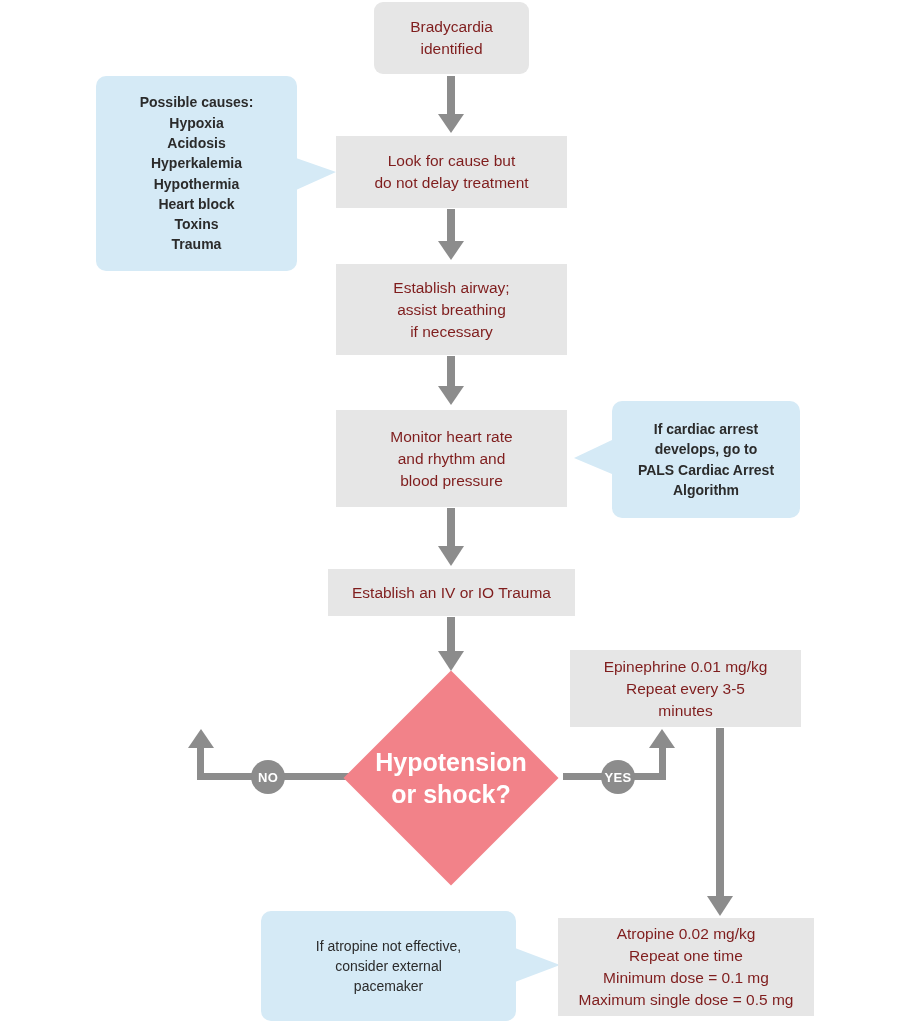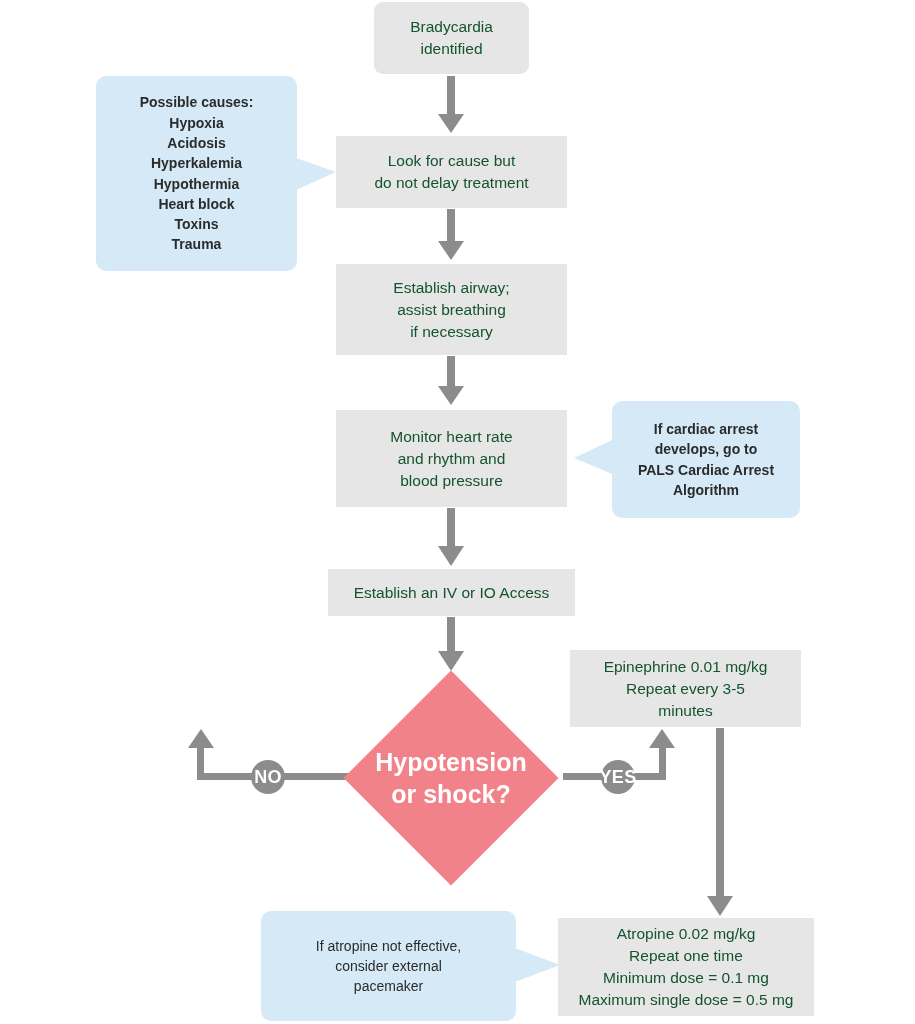--- a/index.html
+++ b/index.html
@@ -9,21 +9,21 @@
     color:#333333;
   }
   #canvas{position:absolute;inset:0;width:915px;height:1024px;}
   svg.layer{position:absolute;left:0;top:0;width:915px;height:1024px;pointer-events:none;}
 
   .node{
     position:absolute;display:flex;align-items:center;justify-content:center;
     text-align:center;box-sizing:border-box;
   }
   .proc{
-    background:#e6e6e6;color:#14532d;
+    background:#e6e6e6;color:#7f1d1d;
     font-size:15.5px;line-height:1.42;font-weight:400;
     padding:0 8px;
   }
   .proc.rounded{border-radius:9px;}
 
   .callout{
     background:#d5eaf6;color:#2b2b2b;border-radius:10px;
     font-size:14px;line-height:1.45;font-weight:700;
     padding:4px 10px;
   }
@@ -38,21 +38,21 @@
   .diamond-label{
     position:absolute;left:0;top:0;width:100%;height:100%;
     display:flex;align-items:center;justify-content:center;text-align:center;
     color:#ffffff;font-size:25px;font-weight:700;line-height:1.3;
   }
 
   .badge{
     position:absolute;width:34px;height:34px;border-radius:50%;
     background:#8c8c8c;color:#ffffff;
     display:flex;align-items:center;justify-content:center;
-    font-size:18px;font-weight:700;letter-spacing:.3px;
+    font-size:13px;font-weight:700;letter-spacing:.3px;
   }
 </style>
 </head>
 <body>
 
 <div id="canvas">
 
   <svg class="layer" viewBox="0 0 915 1024">
     <defs>
       <marker id="arrowDown" markerWidth="26" markerHeight="18" refX="13" refY="17" orient="auto-start-reverse" markerUnits="userSpaceOnUse"></marker>
@@ -115,21 +115,21 @@
 
   <div class="node proc" style="left:336px;top:264px;width:231px;height:91px;">
     <span>Establish airway;<br>assist breathing<br>if necessary</span>
   </div>
 
   <div class="node proc" style="left:336px;top:410px;width:231px;height:97px;">
     <span>Monitor heart rate<br>and rhythm and<br>blood pressure</span>
   </div>
 
   <div class="node proc" style="left:328px;top:569px;width:247px;height:47px;">
-    <span>Establish an IV or IO Access</span>
+    <span>Establish an IV or IO Trauma</span>
   </div>
 
   <div class="diamond-wrap" style="left:375px;top:702px;width:152px;height:152px;">
     <div class="diamond-shape"></div>
     <div class="diamond-label" style="left:-60px;top:-8px;width:272px;height:168px;">
       <span>Hypotension<br>or shock?</span>
     </div>
   </div>
 
 

